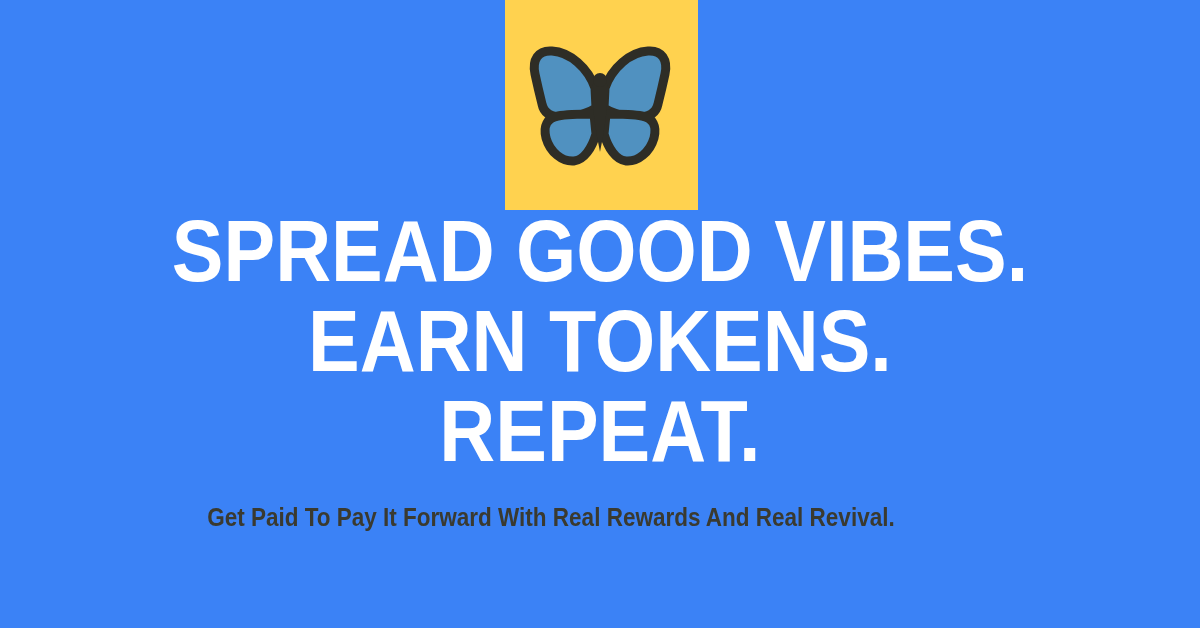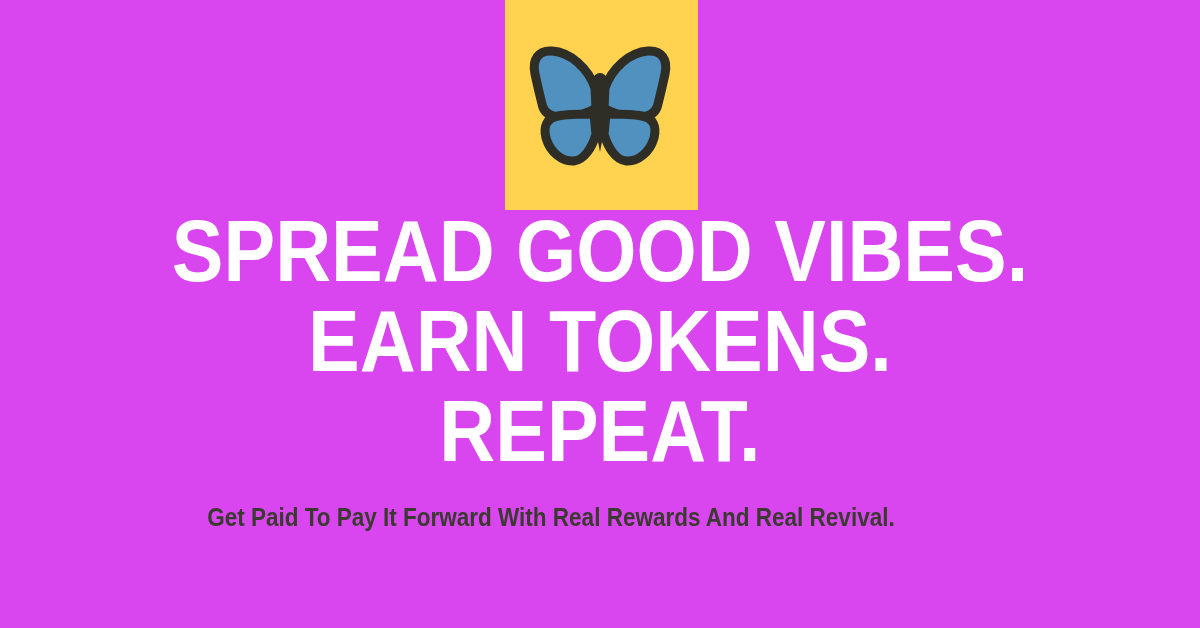--- a/index.html
+++ b/index.html
@@ -10,21 +10,21 @@
     width: 1200px;
     height: 628px;
     overflow: hidden;
     font-family: "Liberation Sans", sans-serif;
   }
 
   .banner {
     position: relative;
     width: 1200px;
     height: 628px;
-    background: #d946ef;
+    background: #3b82f6;
     overflow: hidden;
   }
 
   
   .logo-tile {
     position: absolute;
     left: 505px;
     top: -14px;
     width: 193px;
     height: 224px;

